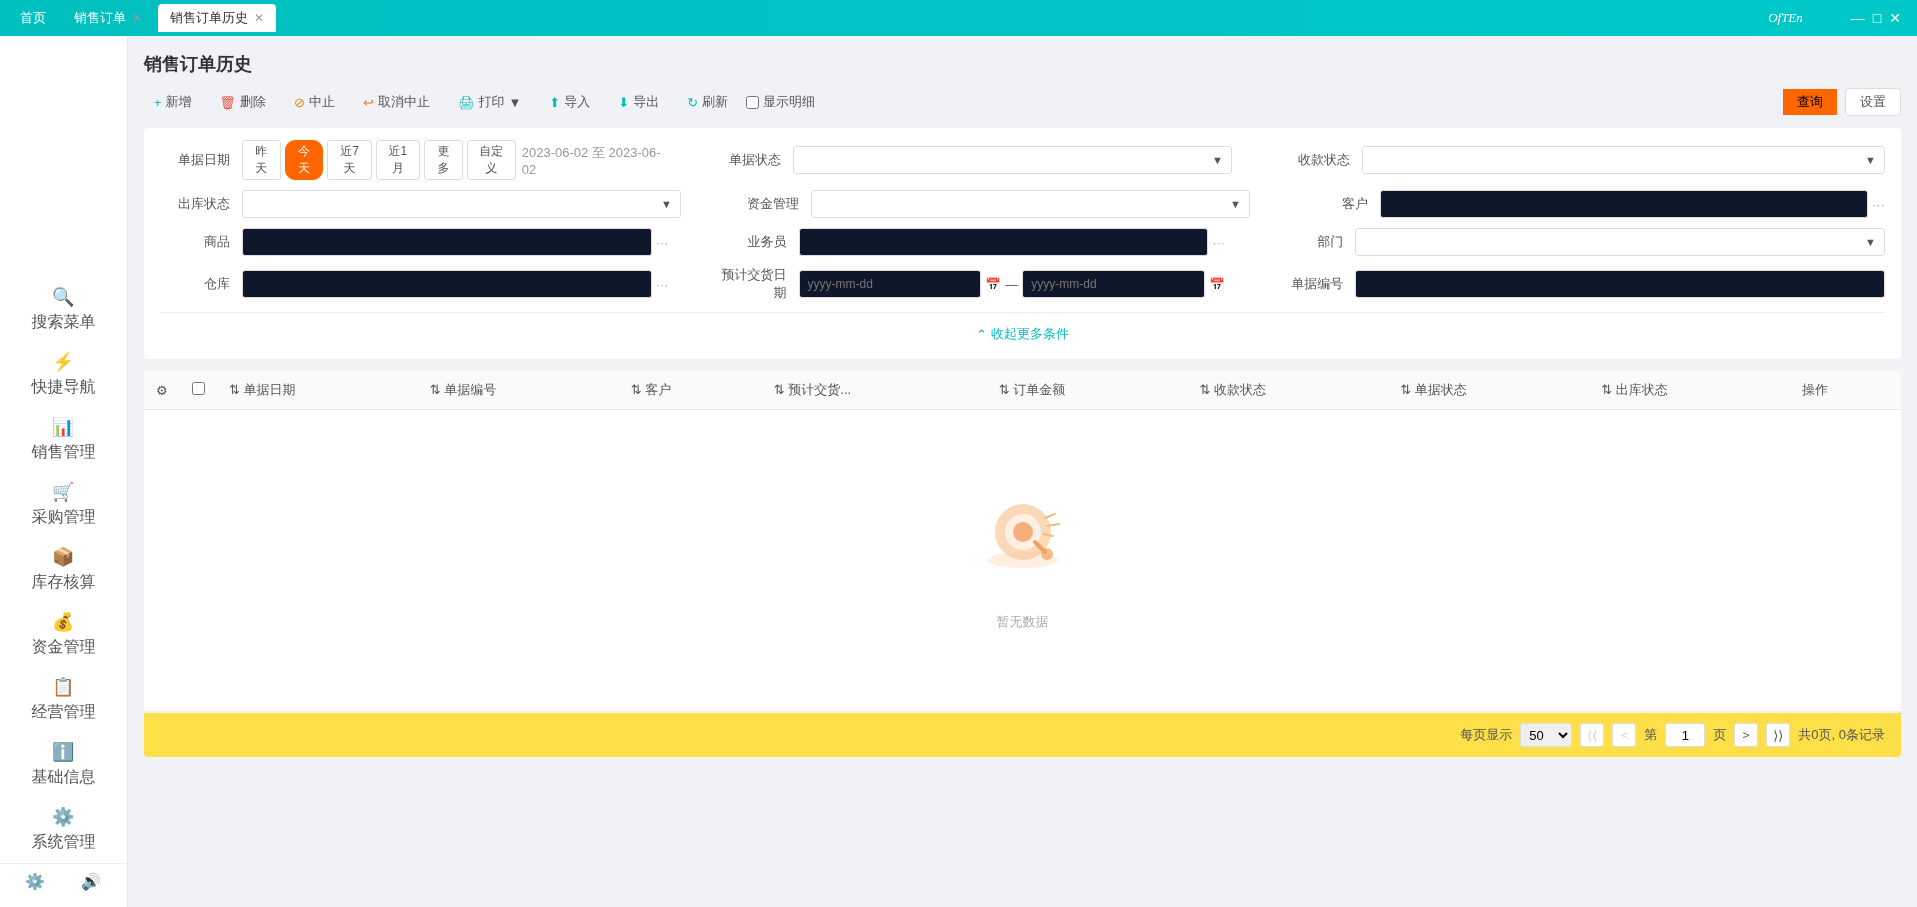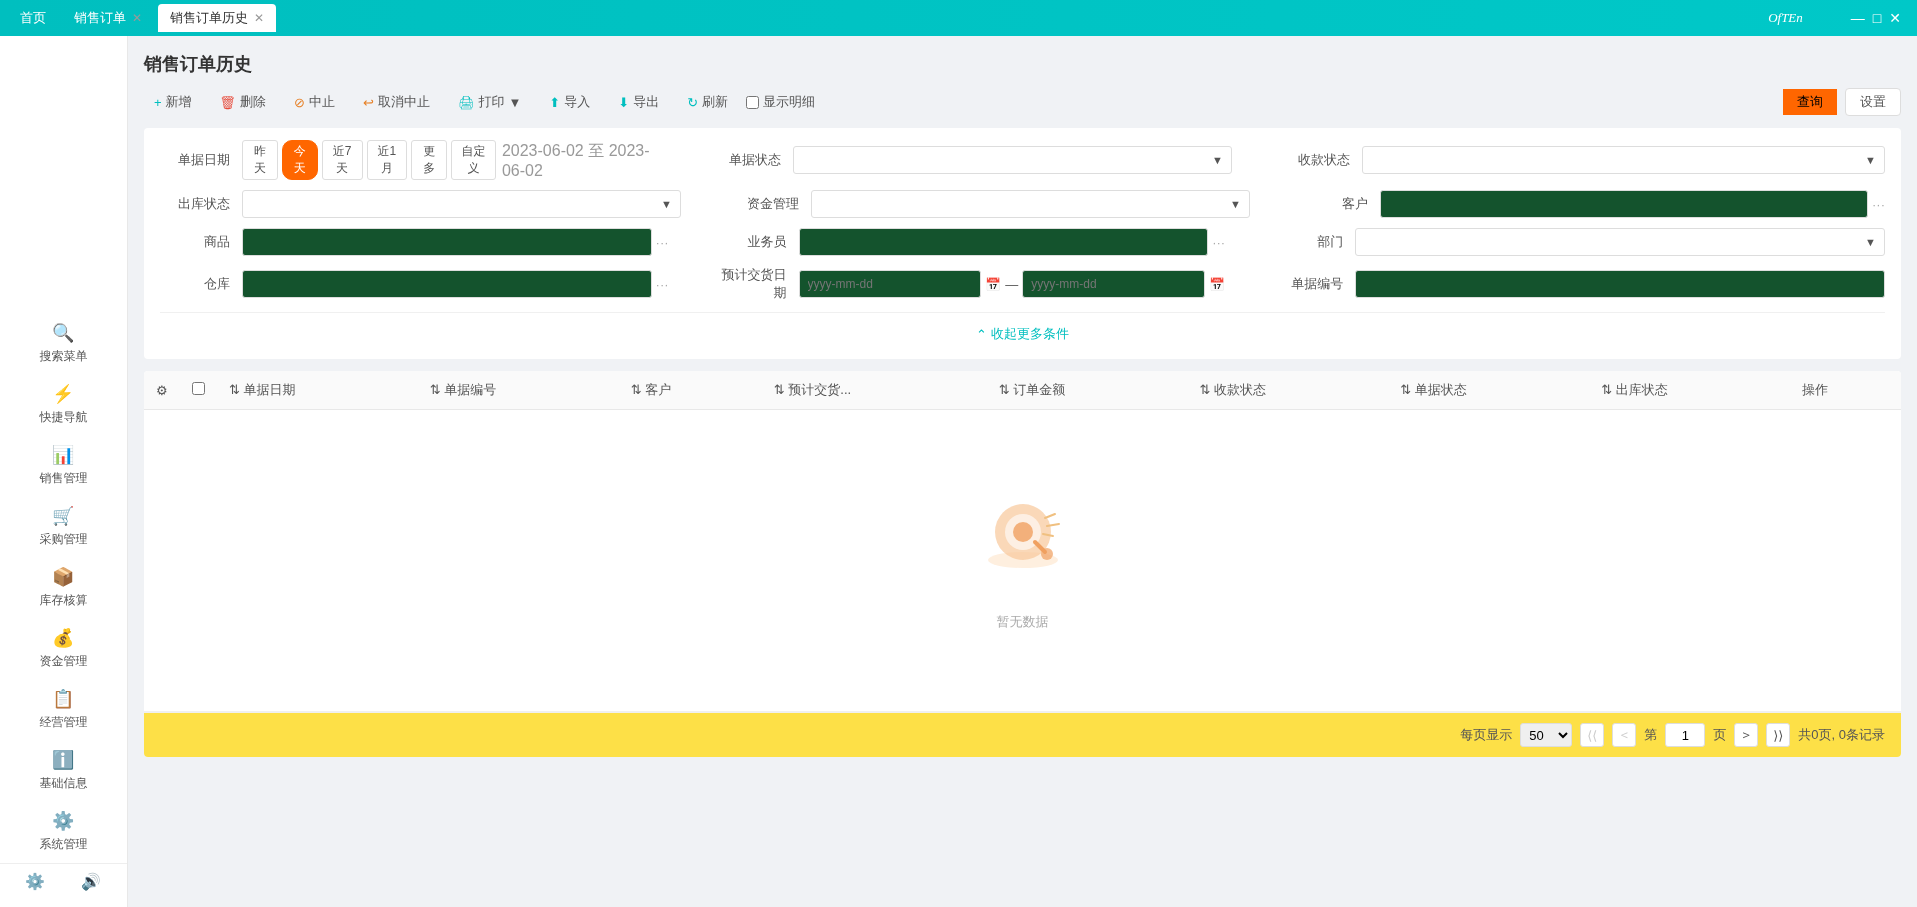--- a/index.html
+++ b/index.html
@@ -78,21 +78,21 @@
       cursor: pointer;
       color: #555;
       gap: 4px;
       border-radius: 4px;
       margin: 0 8px;
     }
     .sidebar-item .icon {
       font-size: 18px;
     }
     .sidebar-item .label {
-      font-size: 12px;
+      font-size: 16px;
     }
     .sidebar-bottom {
       margin-top: auto;
       display: flex;
       justify-content: space-around;
       padding: 8px;
       border-top: 1px solid #eee;
     }
 
     
@@ -193,21 +193,21 @@
       color: #555;
     }
     .date-btn.active {
       background: #ff6600;
       color: #fff;
       border-color: #ff6600;
       border-radius: 10px;
     }
     .date-range-display {
       color: #999;
-      font-size: 16px;
+      font-size: 13px;
     }
     .filter-select {
       flex: 1;
       min-width: 120px;
       height: 28px;
       border: 1px solid #ddd;
       border-radius: 3px;
       padding: 0 8px;
       color: #555;
       background: #fff;
@@ -217,21 +217,21 @@
       cursor: pointer;
     }
     .filter-input {
       flex: 1;
       min-width: 120px;
       height: 28px;
       border: 1px solid #ddd;
       border-radius: 3px;
       padding: 0 8px;
       color: #555;
-      background: #14532d;
+      background: #0f172a;
       outline: none;
     }
     .filter-dots {
       color: #aaa;
       cursor: pointer;
     }
     .collapse-btn {
       display: flex;
       align-items: center;
       justify-content: center;

